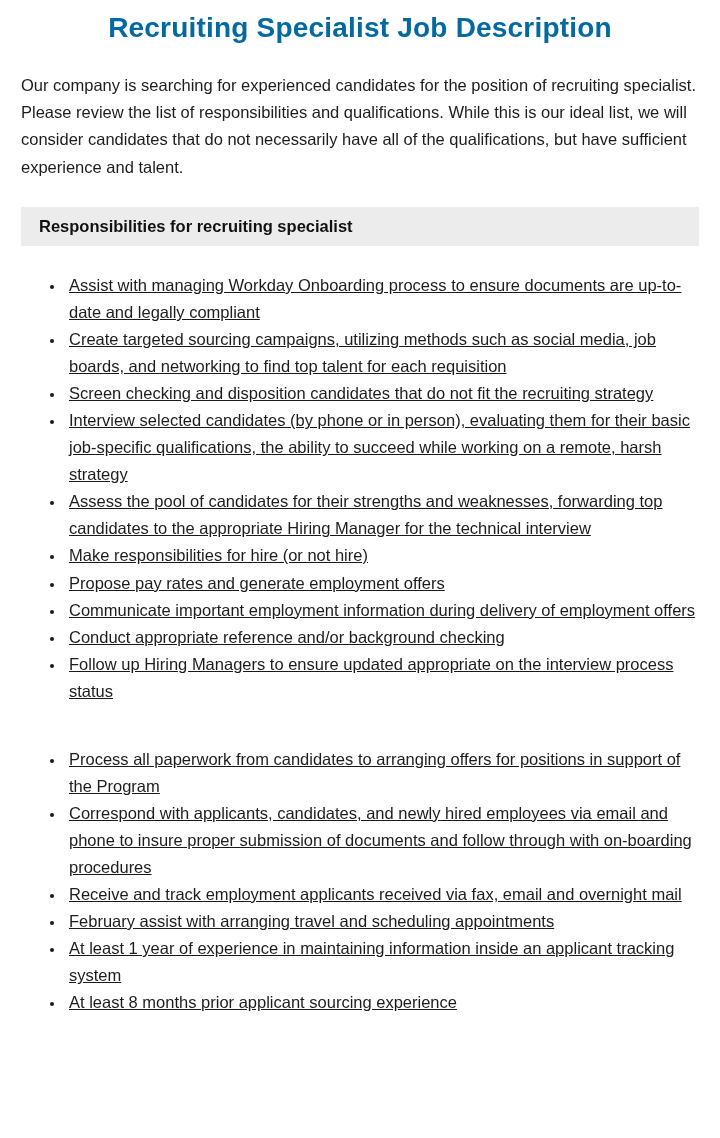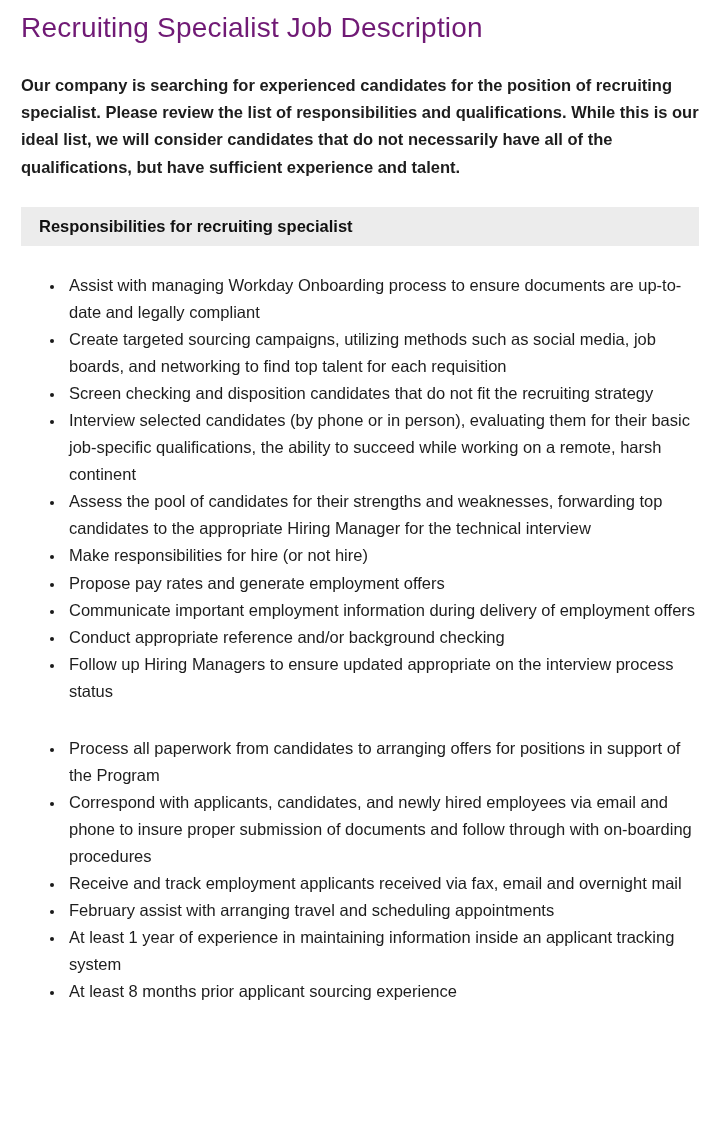--- a/index.html
+++ b/index.html
@@ -15,52 +15,53 @@
     font-family: "Liberation Sans", "DejaVu Sans", sans-serif;
     color: #1a1a1a;
   }
 
   .page {
     padding: 8px 21px 24px 21px;
   }
 
   h1.title {
     font-size: 28px;
-    font-weight: 400;
+    font-weight: 700;
+    text-align: center;
     letter-spacing: 0.2px;
-    color: #701a75;
+    color: #0369a1;
     margin: 2px 0 26px 0;
     line-height: 1.3;
   }
 
   p.intro {
     font-size: 16.5px;
     line-height: 1.64;
     color: #1d1d1d;
     margin: 18px 0 26px 0;
-    font-weight: bold;
   }
 
   .section-header {
     background: #ececec;
     font-size: 16.5px;
     font-weight: 700;
     color: #111111;
     padding: 9px 18px;
     line-height: 1.3;
     margin: 0 0 0 0;
   }
 
-  section { margin-bottom: 30px; }
+  section { margin-bottom: 41px; }
   section:last-child { margin-bottom: 0; }
 
   ul.bullet-list {
     margin: 26px 0 0 0;
     padding-left: 44px;
     list-style: disc outside;
+    text-decoration: underline;
   }
 
   ul.bullet-list li {
     font-size: 16.5px;
     line-height: 1.64;
     color: #1d1d1d;
     padding-left: 4px;
     margin: 0;
   }
 
@@ -77,21 +78,21 @@
   <h1 class="title">Recruiting Specialist Job Description</h1>
 
   <p class="intro">Our company is searching for experienced candidates for the position of recruiting specialist. Please review the list of responsibilities and qualifications. While this is our ideal list, we will consider candidates that do not necessarily have all of the qualifications, but have sufficient experience and talent.</p>
 
   <section>
     <div class="section-header">Responsibilities for recruiting specialist</div>
     <ul class="bullet-list">
       <li>Assist with managing Workday Onboarding process to ensure documents are up-to-date and legally compliant</li>
       <li>Create targeted sourcing campaigns, utilizing methods such as social media, job boards, and networking to find top talent for each requisition</li>
       <li>Screen checking and disposition candidates that do not fit the recruiting strategy</li>
-      <li>Interview selected candidates (by phone or in person), evaluating them for their basic job-specific qualifications, the ability to succeed while working on a remote, harsh continent</li>
+      <li>Interview selected candidates (by phone or in person), evaluating them for their basic job-specific qualifications, the ability to succeed while working on a remote, harsh strategy</li>
       <li>Assess the pool of candidates for their strengths and weaknesses, forwarding top candidates to the appropriate Hiring Manager for the technical interview</li>
       <li>Make responsibilities for hire (or not hire)</li>
       <li>Propose pay rates and generate employment offers</li>
       <li>Communicate important employment information during delivery of employment offers</li>
       <li>Conduct appropriate reference and/or background checking</li>
       <li>Follow up Hiring Managers to ensure updated appropriate on the interview process status</li>
     </ul>
   </section>
 
   <section>

